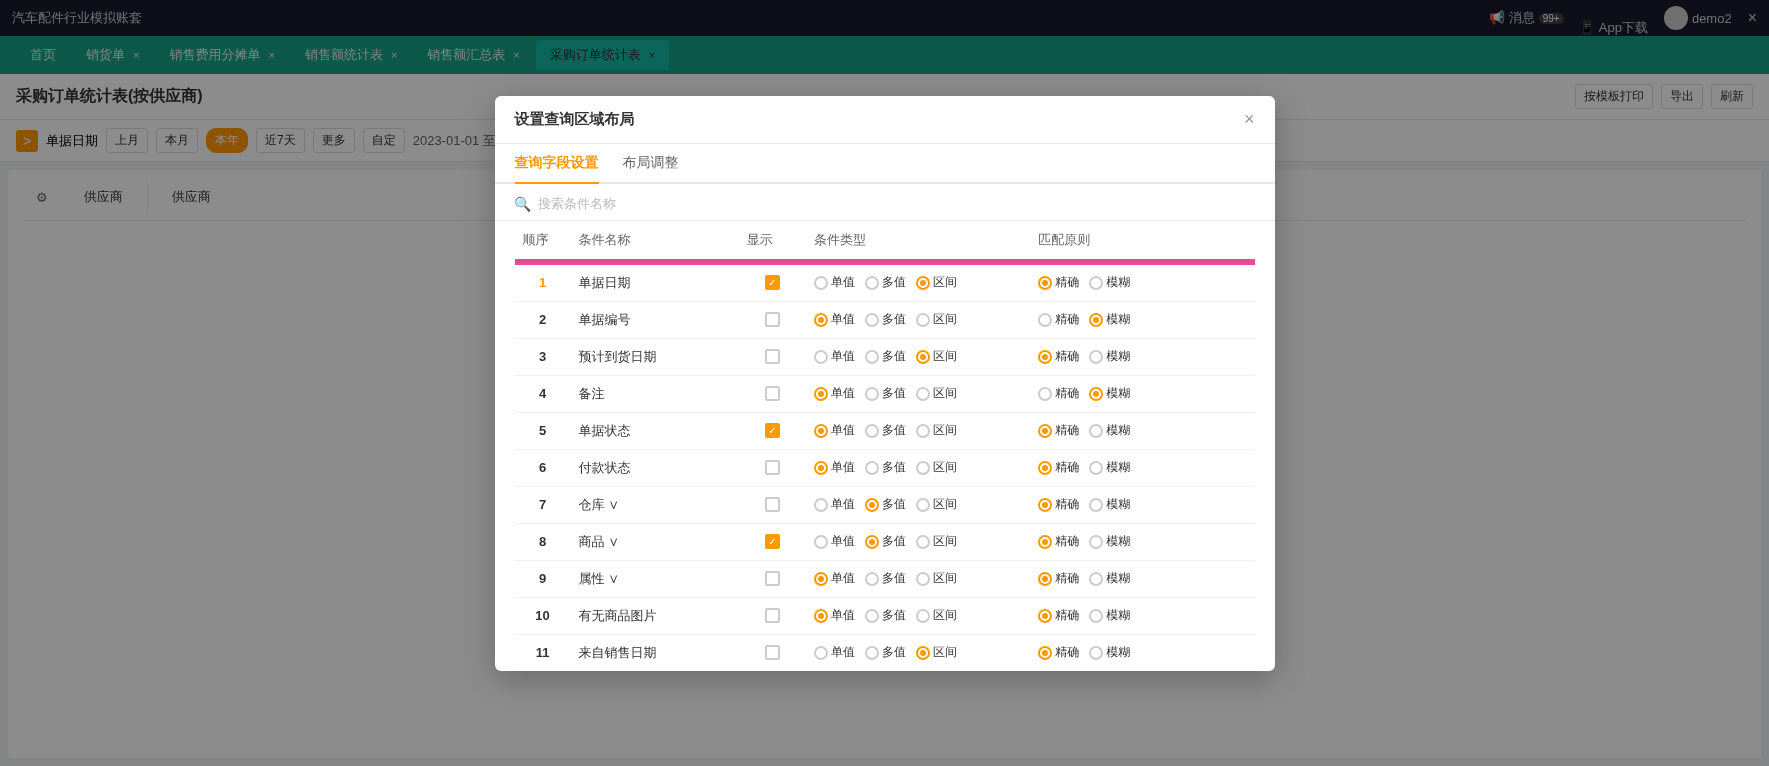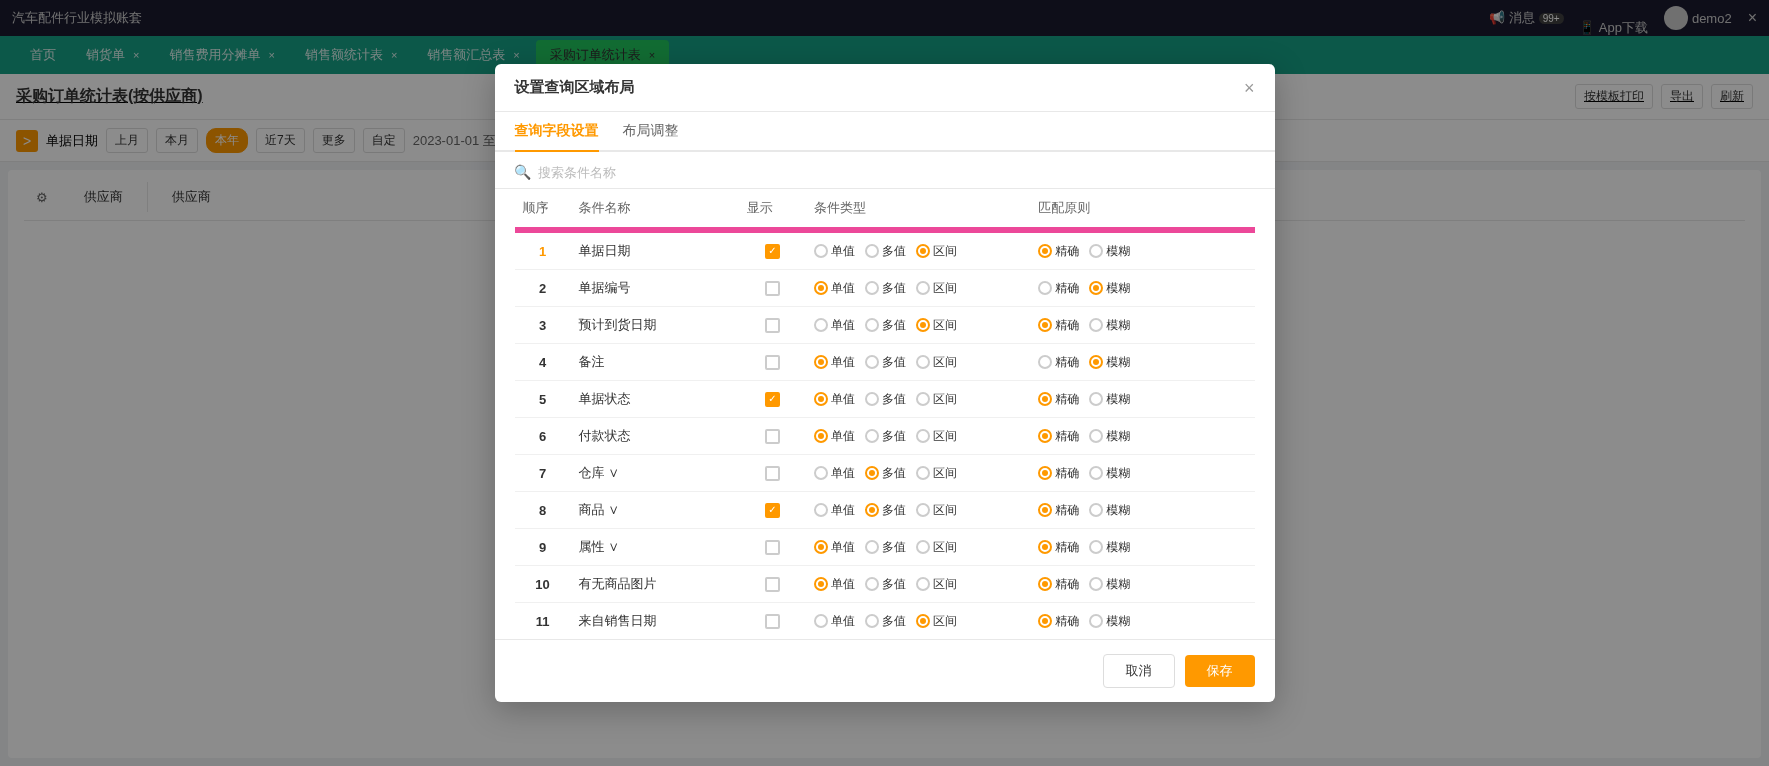--- a/index.html
+++ b/index.html
@@ -32,35 +32,34 @@
     }
     .tab-item {
       padding: 6px 14px;
       color: rgba(255,255,255,0.85);
       font-size: 13px;
       cursor: pointer;
       border-radius: 4px 4px 0 0;
       display: flex; align-items: center; gap: 4px;
     }
     .tab-item.active {
-      background: #22c55e;
+      background: #14b8a6;
       color: #333;
       justify-content: center;
     }
     .tab-item .tab-close { font-size: 11px; color: inherit; margin-left: 4px; cursor: pointer; }
 
     
     .page-header {
       background: #fff;
       padding: 10px 16px;
       display: flex;
       align-items: center;
       justify-content: space-between;
       border-bottom: 1px solid #e8e8e8;
-      text-decoration: underline;
     }
     .page-title { font-size: 16px; font-weight: bold; color: #333; }
     .page-actions { display: flex; gap: 8px; align-items: center; }
 
     
     .filter-bar {
       background: #fff;
       padding: 8px 16px;
       display: flex;
       align-items: center;
@@ -783,18 +782,14 @@
                     <span class="radio-circle"></span>
                     <span class="radio-text">模糊</span>
                   </label>
                 </div>
               </td>
             </tr>
           </tbody>
       </table>
     </div>
 
-    <div class="dialog-footer">
-      <button class="btn-cancel">取消</button>
-      <button class="btn-save">保存</button>
-    </div>
   </div>
 </div>
 
 </body></html>

